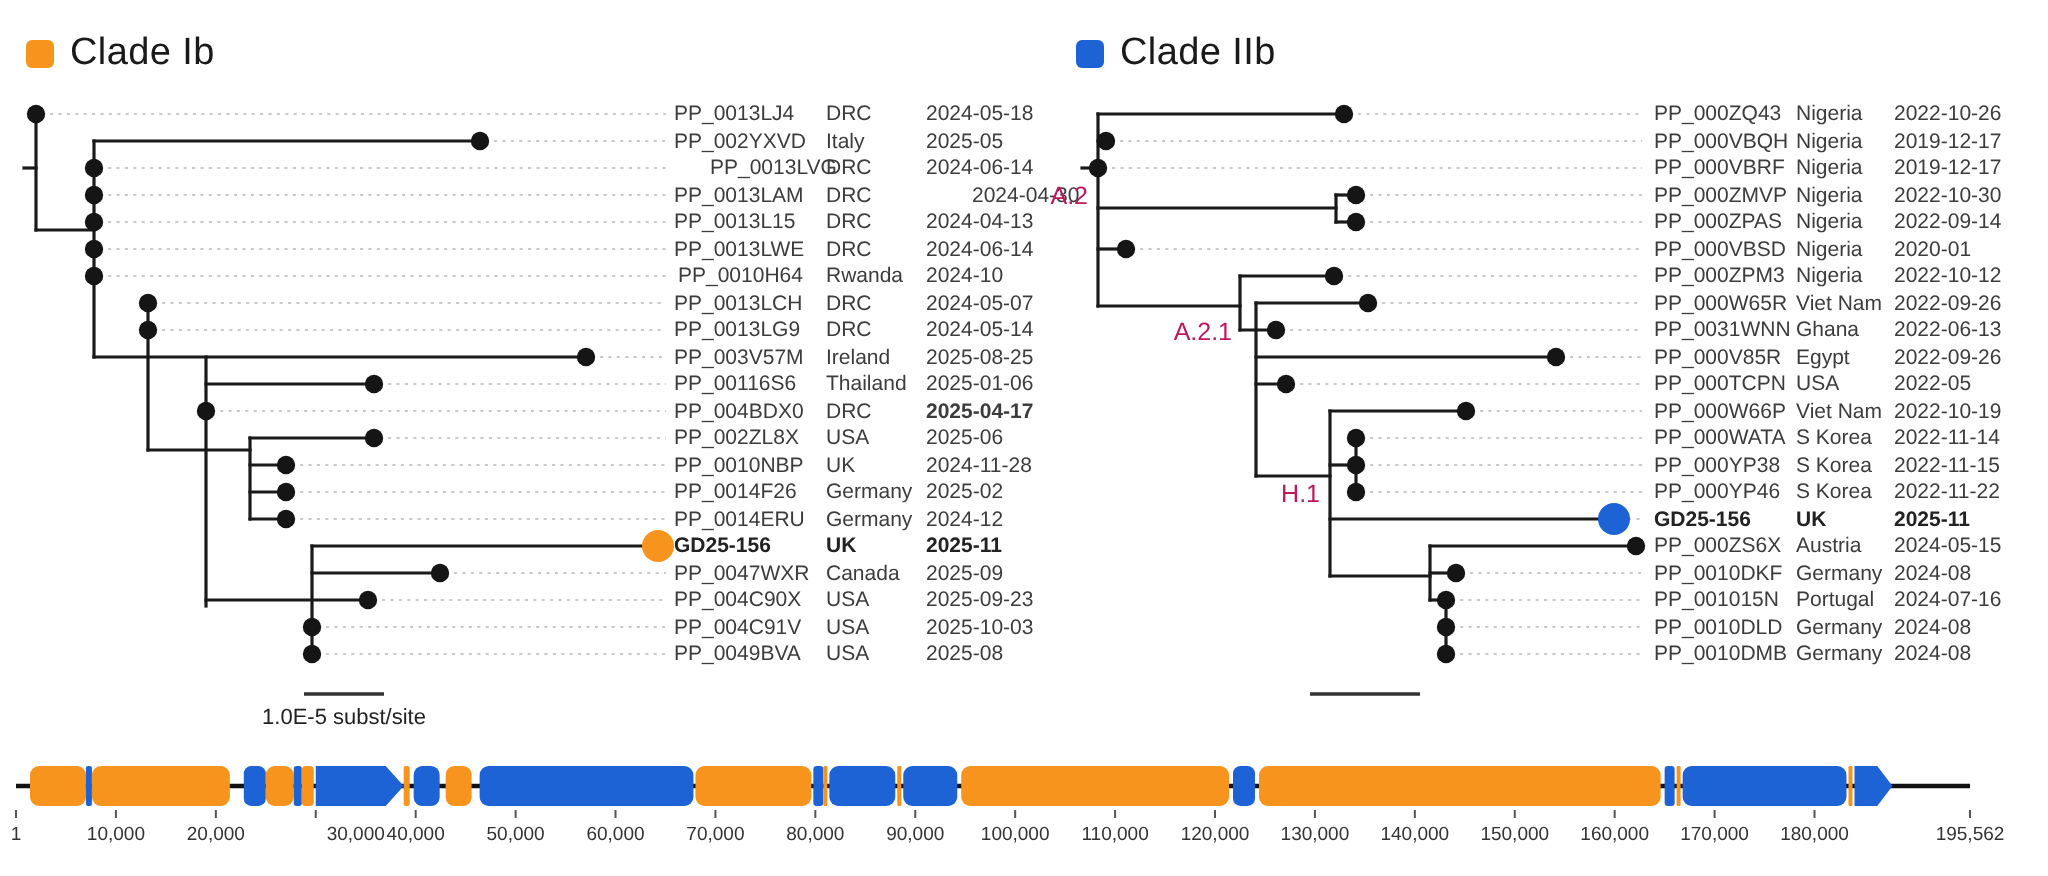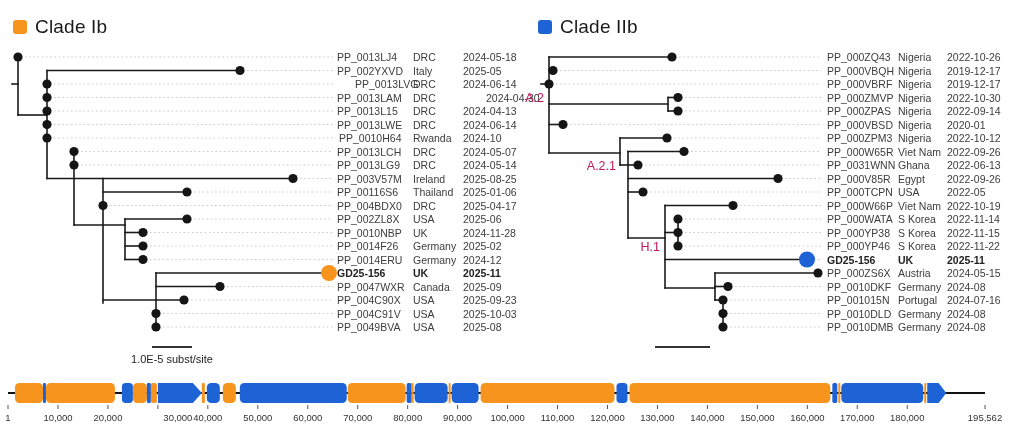--- a/index.html
+++ b/index.html
@@ -241,21 +241,21 @@
       <div class="tiplabel" style="left: 413px; top: 159px;">DRC</div>
       <div class="tiplabel" style="left: 463px; top: 159px;">2024-05-14</div>
       <div class="tiplabel" style="left: 337px; top: 172.5px;">PP_003V57M</div>
       <div class="tiplabel" style="left: 413px; top: 172.5px;">Ireland</div>
       <div class="tiplabel" style="left: 463px; top: 172.5px;">2025-08-25</div>
       <div class="tiplabel" style="left: 337px; top: 186px;">PP_00116S6</div>
       <div class="tiplabel" style="left: 413px; top: 186px;">Thailand</div>
       <div class="tiplabel" style="left: 463px; top: 186px;">2025-01-06</div>
       <div class="tiplabel" style="left: 337px; top: 199.5px;">PP_004BDX0</div>
       <div class="tiplabel" style="left: 413px; top: 199.5px;">DRC</div>
-      <div class="tiplabel" style="left: 463px; top: 199.5px;">2025-04-17</div>
+      <div class="tiplabel" style="left: 463px; top: 199.5px; font-weight: bold;">2025-04-17</div>
       <div class="tiplabel" style="left: 337px; top: 213px;">PP_002ZL8X</div>
       <div class="tiplabel" style="left: 413px; top: 213px;">USA</div>
       <div class="tiplabel" style="left: 463px; top: 213px;">2025-06</div>
       <div class="tiplabel" style="left: 337px; top: 226.5px;">PP_0010NBP</div>
       <div class="tiplabel" style="left: 413px; top: 226.5px;">UK</div>
       <div class="tiplabel" style="left: 463px; top: 226.5px;">2024-11-28</div>
       <div class="tiplabel" style="left: 337px; top: 240px;">PP_0014F26</div>
       <div class="tiplabel" style="left: 413px; top: 240px;">Germany</div>
       <div class="tiplabel" style="left: 463px; top: 240px;">2025-02</div>
       <div class="tiplabel" style="left: 337px; top: 253.5px;">PP_0014ERU</div>

